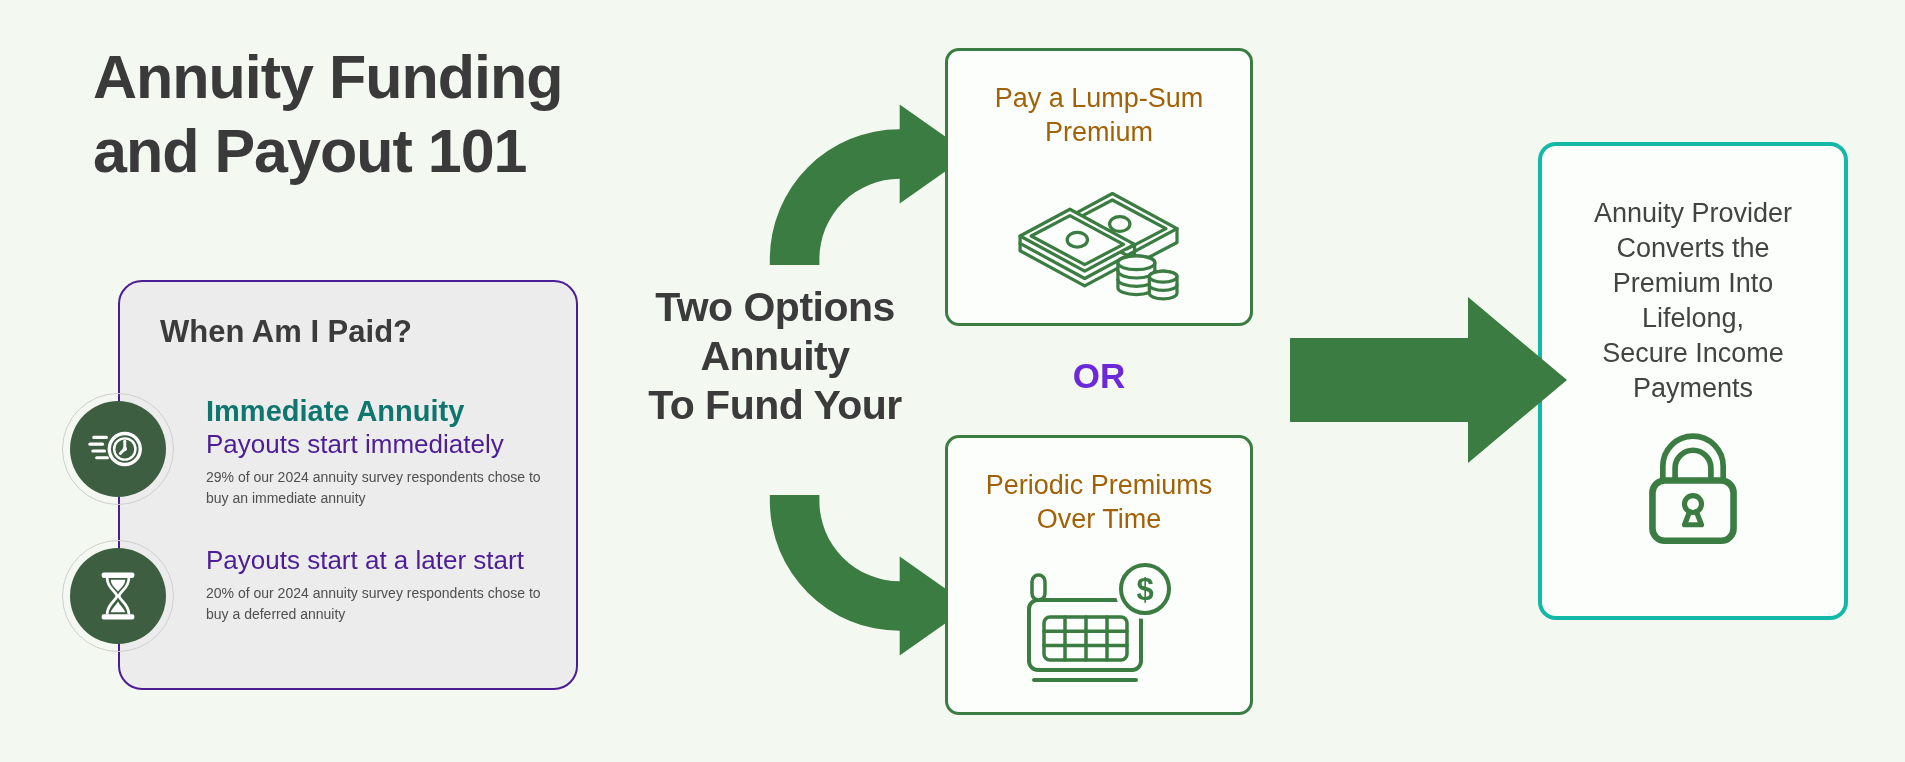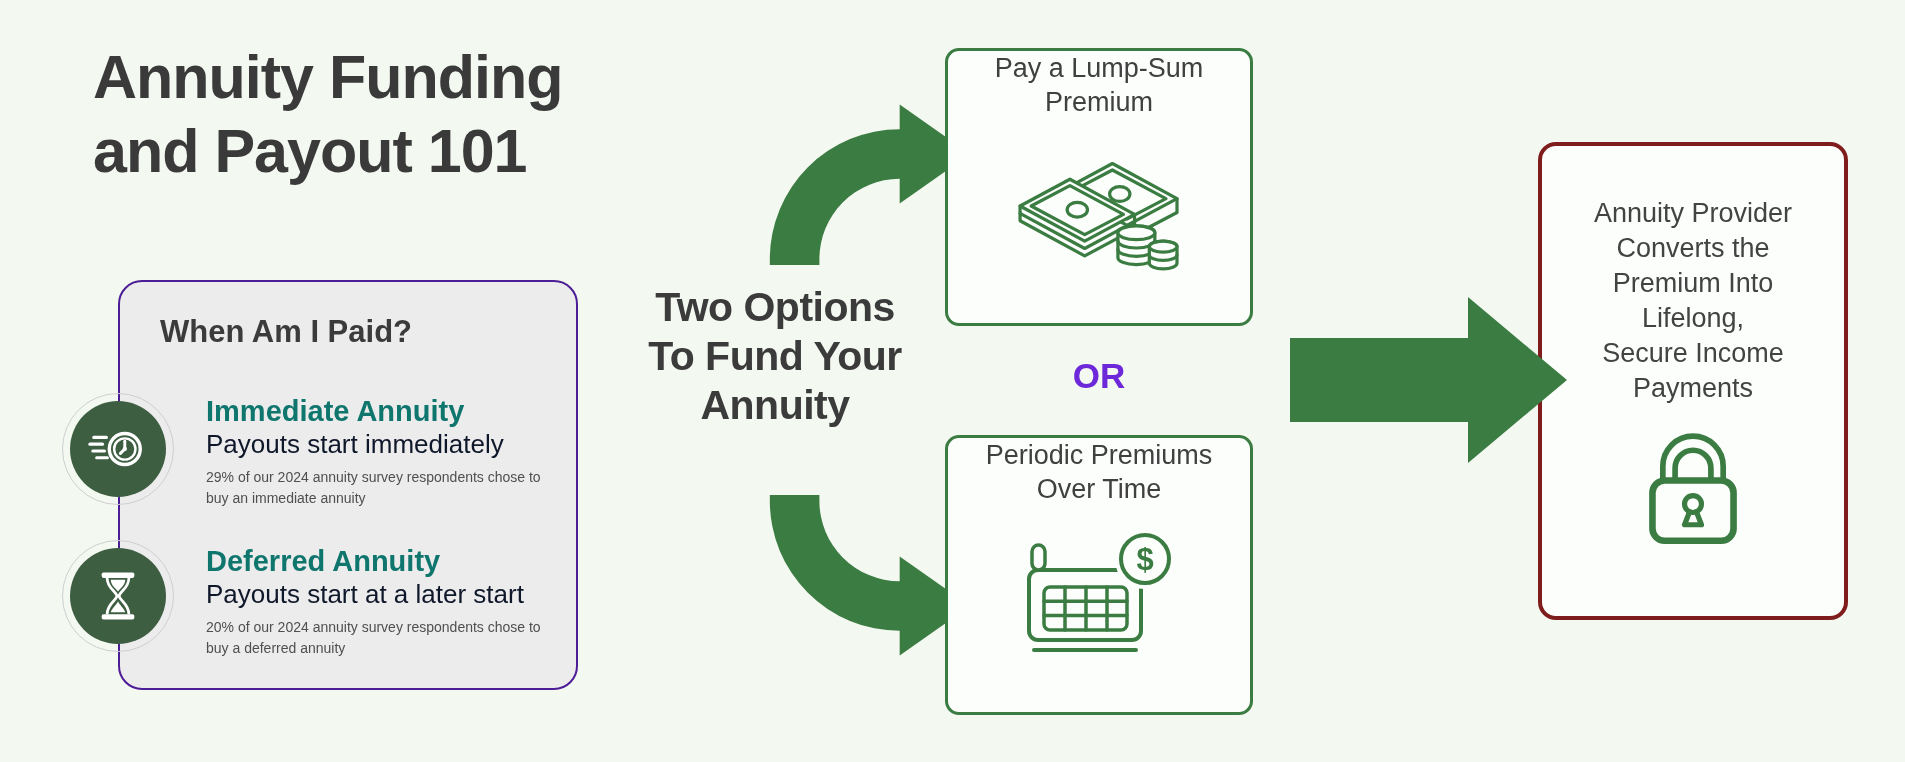--- a/index.html
+++ b/index.html
@@ -18,45 +18,45 @@
   .icon-ring{position:absolute;width:110px;height:110px;border:1px solid #cfcfcf;
     border-radius:50%;display:flex;align-items:center;justify-content:center;}
   .icon-circle{width:96px;height:96px;border-radius:50%;background:#3e5e42;
     display:flex;align-items:center;justify-content:center;}
   .ring-1{left:-58px;top:111px;}
   .ring-2{left:-58px;top:258px;}
   .paid-item{position:absolute;left:86px;width:360px;}
   .item-1{top:112px;}
   .item-2{top:262px;}
   .paid-item .item-title{font-size:29px;font-weight:700;color:#0f766e;line-height:34px;}
-  .paid-item .item-subtitle{font-size:26px;color:#0f172a;line-height:32px;}
+  .paid-item .item-subtitle{font-size:26px;color:#4c1d95;line-height:32px;}
   .paid-item .item-note{font-size:14px;color:#4f4f4f;line-height:21px;margin-top:7px;width:348px;}
 
   
   .funding-heading{position:absolute;left:615px;top:283px;width:320px;text-align:center;
     font-size:41px;font-weight:700;color:#3b3b3b;line-height:49px;letter-spacing:-0.5px;}
 
   
   .option-box{position:absolute;left:945px;width:308px;background:#fcfefb;
     border:3px solid #3a7c41;border-radius:14px;box-sizing:border-box;text-align:center;}
   .option-top{top:48px;height:278px;}
   .option-bottom{top:435px;height:280px;}
-  .option-label{font-size:27px;color:#404040;line-height:34px;}
+  .option-label{margin-top:30px;font-size:27px;color:#a16207;line-height:34px;}
   .option-icon{margin-top:26px;}
   .or-label{position:absolute;left:945px;top:356px;width:308px;text-align:center;
     font-size:35px;font-weight:700;color:#6d28d9;}
 
   
   .curved-arrow-top{position:absolute;left:750px;top:38px;}
   .curved-arrow-bottom{position:absolute;left:750px;top:492px;}
   .big-arrow{position:absolute;left:1290px;top:297px;z-index:3;}
 
   
   .outcome-box{position:absolute;left:1538px;top:142px;width:310px;height:478px;
-    background:#fcfefb;border:4px solid #7f1d1d;border-radius:18px;box-sizing:border-box;
+    background:#fcfefb;border:4px solid #14b8a6;border-radius:18px;box-sizing:border-box;
     text-align:center;}
   .outcome-text{margin-top:50px;font-size:27px;color:#434343;line-height:35px;}
   .outcome-icon{margin-top:16px;}
 </style>
 </head>
 <body>
 
 <div class="canvas">
 
   <div class="main-title">
@@ -94,30 +94,29 @@
           <rect x="14" y="6" width="36" height="6" rx="2" fill="#ffffff"></rect>
           <rect x="14" y="52" width="36" height="6" rx="2" fill="#ffffff"></rect>
           <path d="M20 12 C20 23 29 26 31 32 C29 38 20 41 20 52" stroke="#ffffff" stroke-width="3"></path>
           <path d="M44 12 C44 23 35 26 33 32 C35 38 44 41 44 52" stroke="#ffffff" stroke-width="3"></path>
           <path d="M24 14 H40 C40 20 34 24 32 27 C30 24 24 20 24 14 Z" fill="#ffffff"></path>
           <path d="M32 38 C30 42 25 46 24 50 H40 C39 46 34 42 32 38 Z" fill="#ffffff"></path>
         </svg>
       </div>
     </div>
     <div class="paid-item item-2">
-      <div class="item-title">Deferred Annuity</div>
       <div class="item-subtitle">Payouts start at a later start</div>
       <div class="item-note">20% of our 2024 annuity survey respondents chose to buy a deferred annuity</div>
     </div>
   </div>
 
   <div class="funding-heading">
     <div>Two Options</div>
+    <div>Annuity</div>
     <div>To Fund Your</div>
-    <div>Annuity</div>
   </div>
 
   <div class="curved-arrow-top">
     <svg width="228" height="232" viewBox="0 0 230 232">
       <path d="M 20 228 L 20 222 A 131 131 0 0 1 151 91 L 151 66 L 222 116 L 151 166 L 151 141 A 81 81 0 0 0 70 222 L 70 228 Z" fill="#3a7c41"></path>
     </svg>
   </div>
   <div class="curved-arrow-bottom">
     <svg width="228" height="230" viewBox="0 0 230 230">
       <path d="M 20 2 L 20 8 A 131 131 0 0 0 151 139 L 151 164 L 222 114 L 151 64 L 151 89 A 81 81 0 0 1 70 8 L 70 2 Z" fill="#3a7c41"></path>

